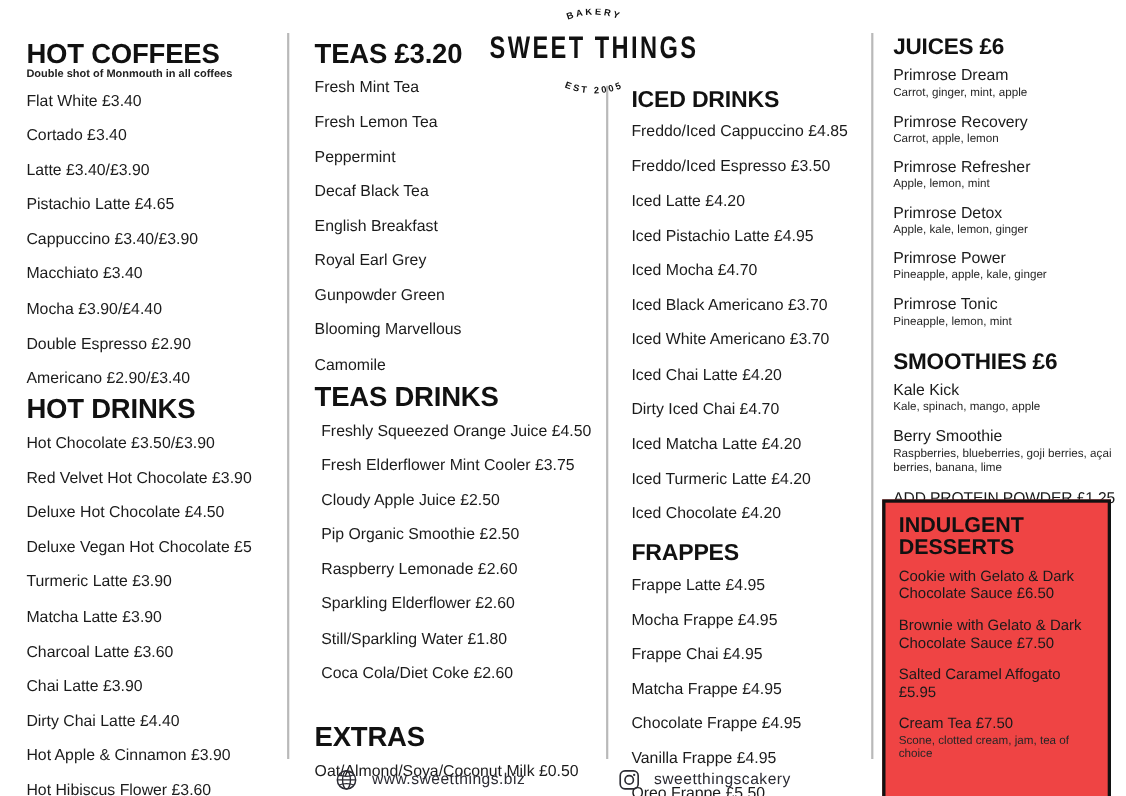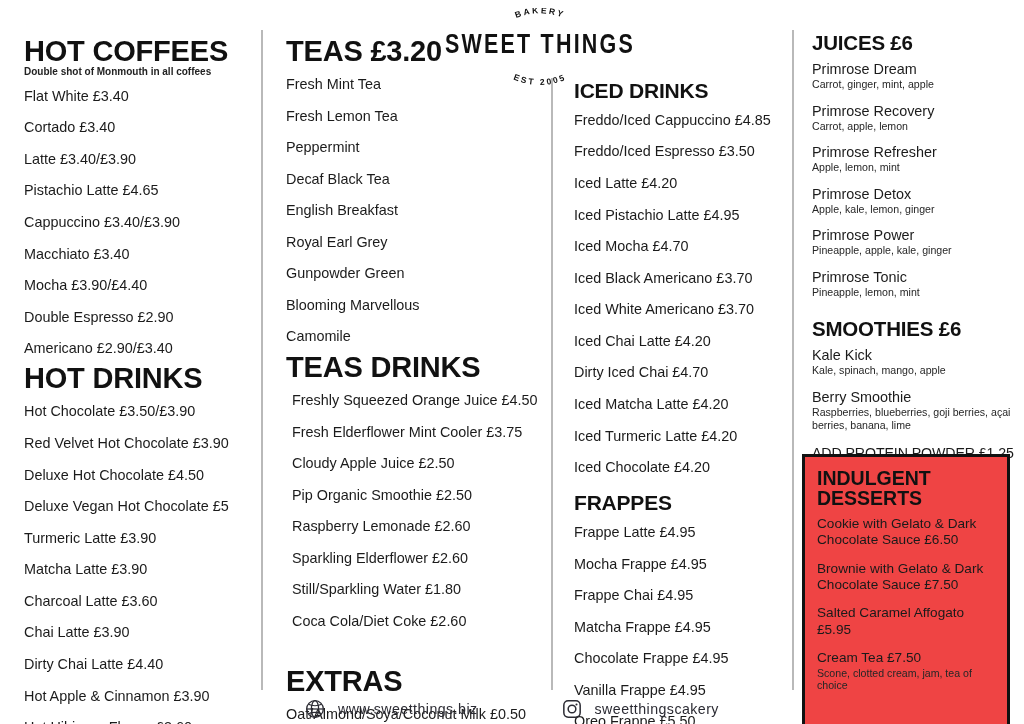--- a/index.html
+++ b/index.html
@@ -40,21 +40,21 @@
   #col2 { left:286px; top:36px; width:262px; }
   #col3 { left:574px; top:80px; width:216px; }
   #col4 { left:812px; top:32px; width:205px; }
 
   h2.sect {
     font-weight:700;
     letter-spacing:-0.2px;
     line-height:1.04;
     color:#111;
   }
-  #col1 h2.sect, #col2 h2.sect { font-size:29px; }
+  #col1 h2.sect, #col2 h2.sect { font-size:25px; }
   #col3 h2.sect { font-size:21px; }
   #col4 h2.sect { font-size:20.5px; }
 
   .sub-note { font-size:10px; font-weight:600; line-height:1.15; color:#222; }
 
   ul.items { list-style:none; }
   ul.items li {
     font-size:14.4px;
     line-height:1.18;
     color:#1b1b1b;

